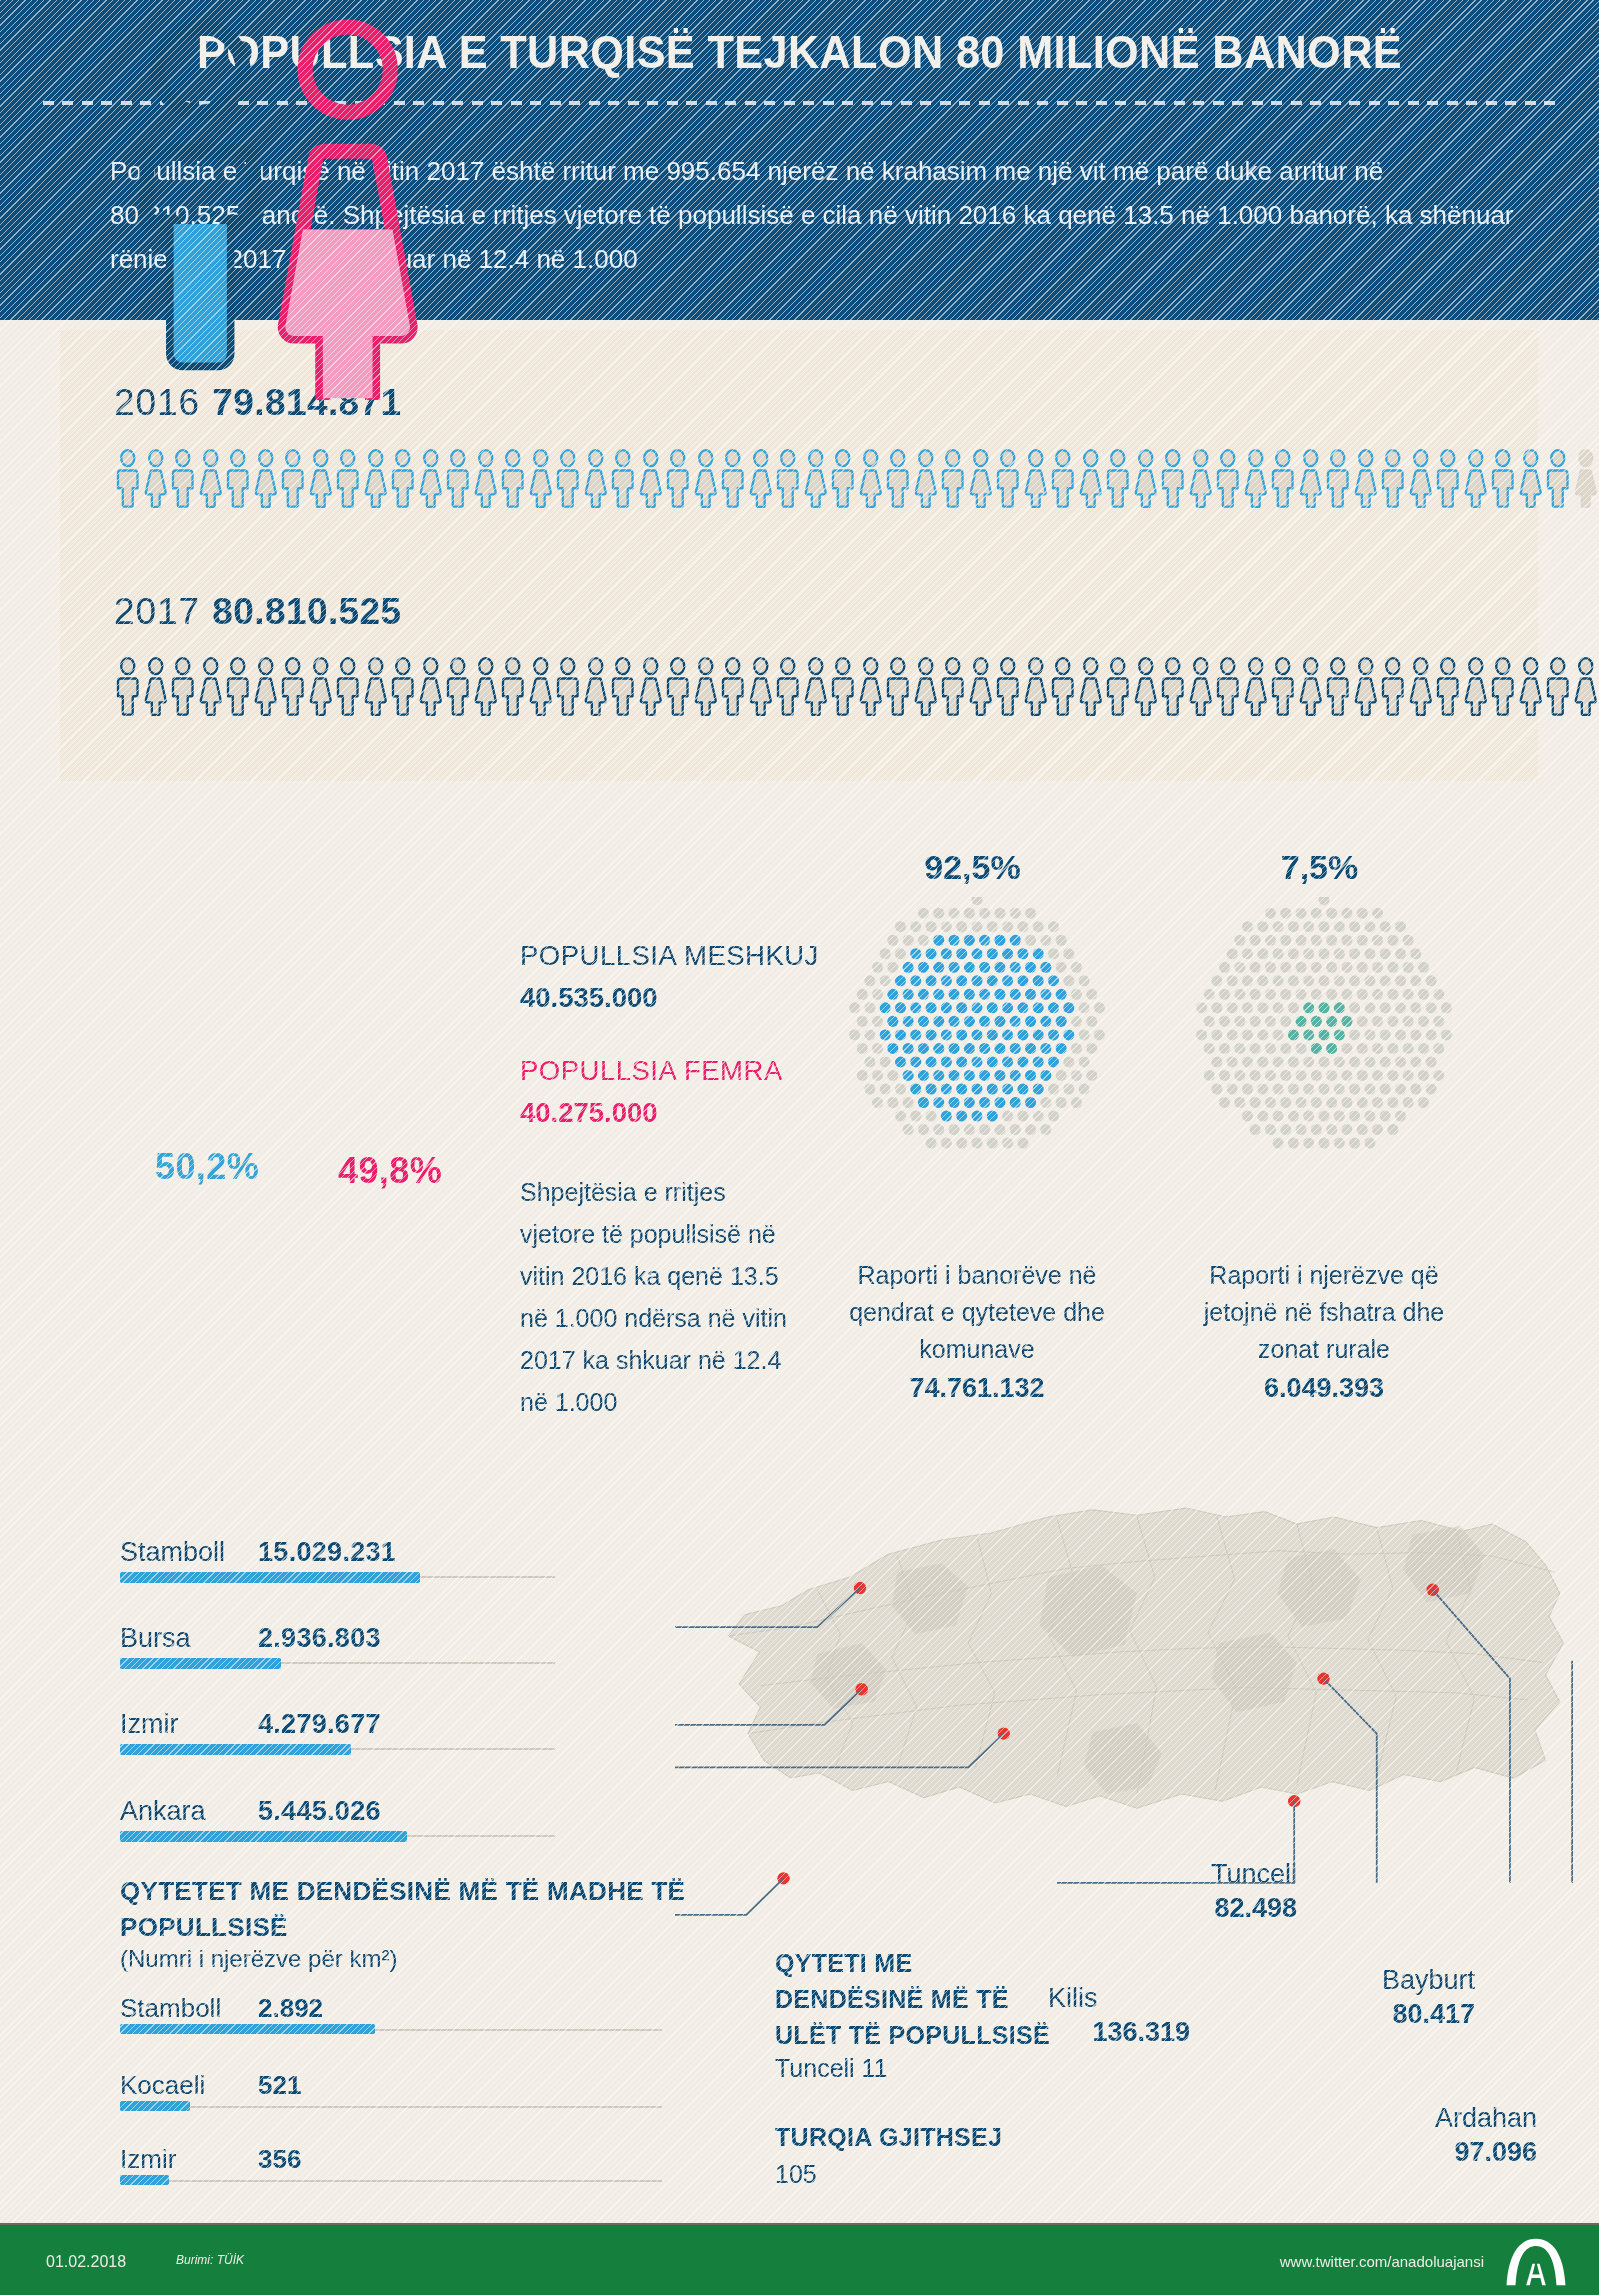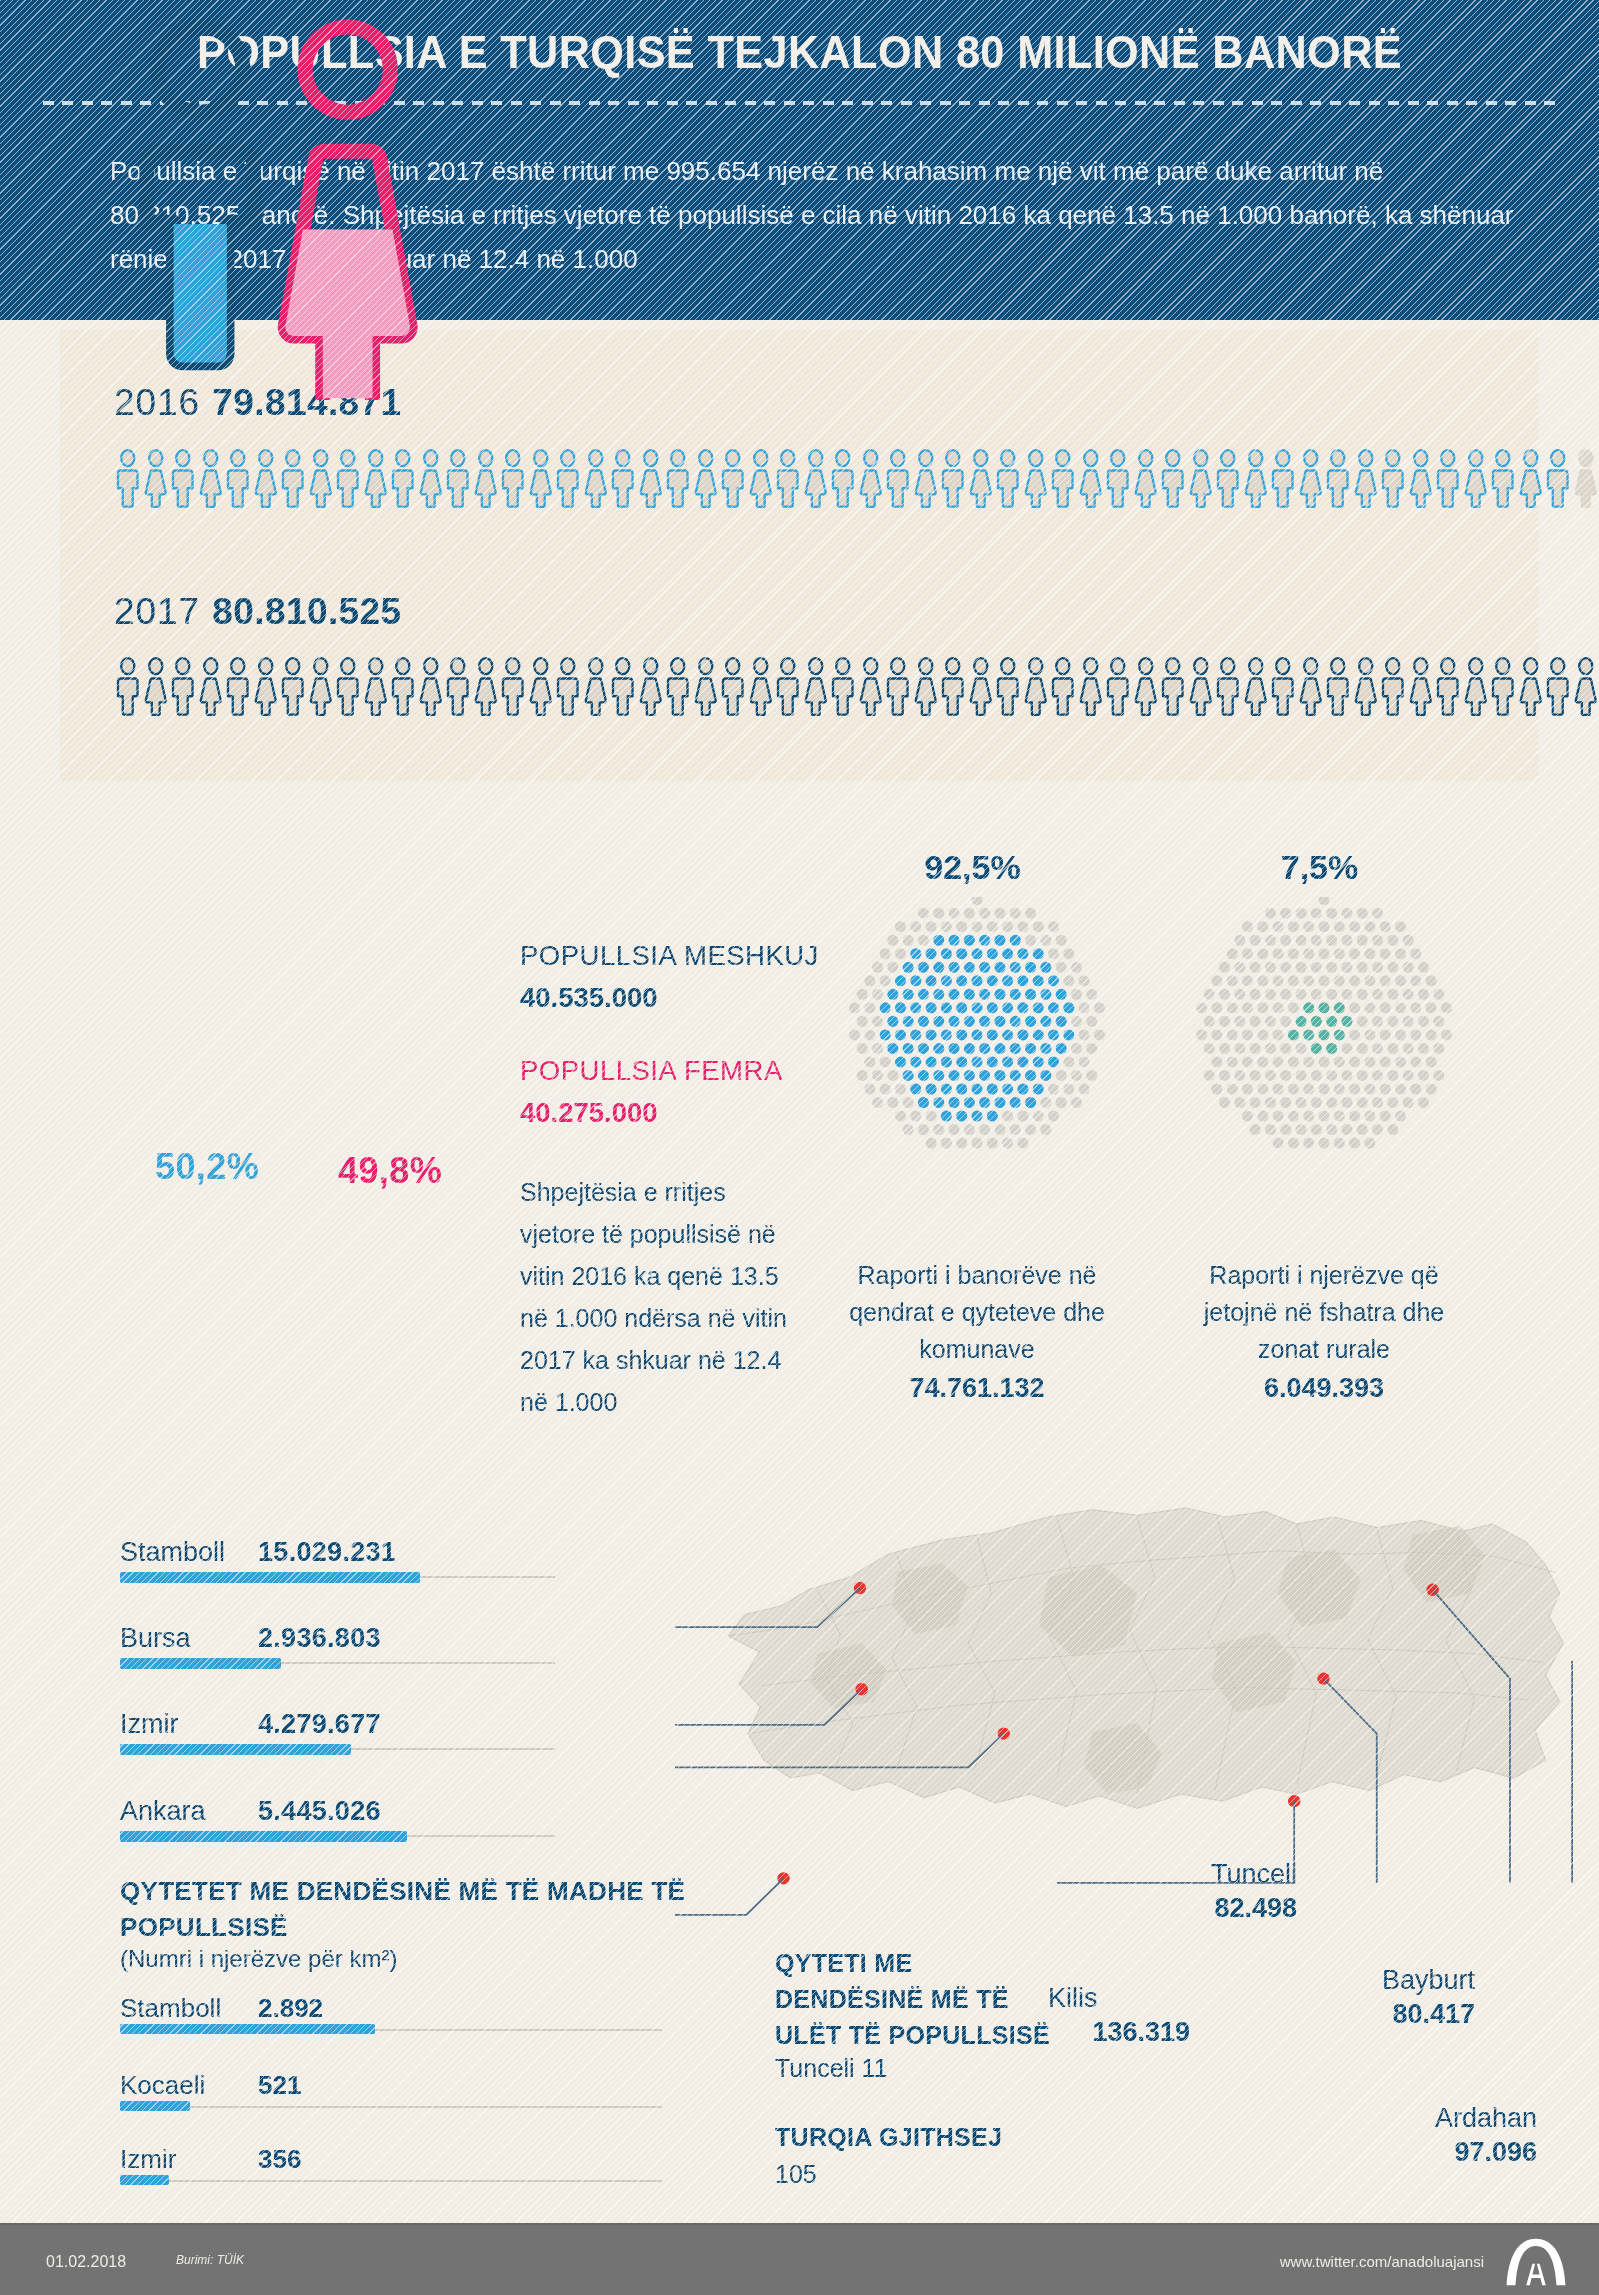--- a/index.html
+++ b/index.html
@@ -95,21 +95,21 @@
   .tot-h{position:absolute;left:775px;top:2123px;font-size:25px;font-weight:bold;color:#0d4b75;letter-spacing:0.3px;}
   .tot-v{position:absolute;left:775px;top:2160px;font-size:25px;color:#11486f;font-weight:300;}
 
   
   .callout{position:absolute;text-align:right;}
   .callout .cn{font-size:27px;color:#11486f;font-weight:300;display:block;line-height:34px;}
   .callout .cv{font-size:27px;color:#0d4b75;font-weight:bold;display:block;line-height:34px;}
 
   
   .footer{
-    position:absolute;left:0;top:2223px;width:1599px;height:73px;background:#737373;
+    position:absolute;left:0;top:2223px;width:1599px;height:73px;background:#15803d;
     border-top:2.7px solid #6d6763;box-sizing:border-box;z-index:45;
   }
   .footer .date{position:absolute;left:46px;top:28.4px;color:#efece6;font-size:16px;font-weight:300;}
   .footer .src{position:absolute;left:176px;top:28.4px;color:#efece6;font-size:12px;font-weight:300;font-style:italic;}
   .footer .tw{position:absolute;right:115px;top:28.4px;color:#efece6;font-size:15px;font-weight:300;}
   .footer .logo{position:absolute;right:30px;top:12.4px;}
 
   svg{shape-rendering:geometricPrecision;}
 </style>
 </head>

